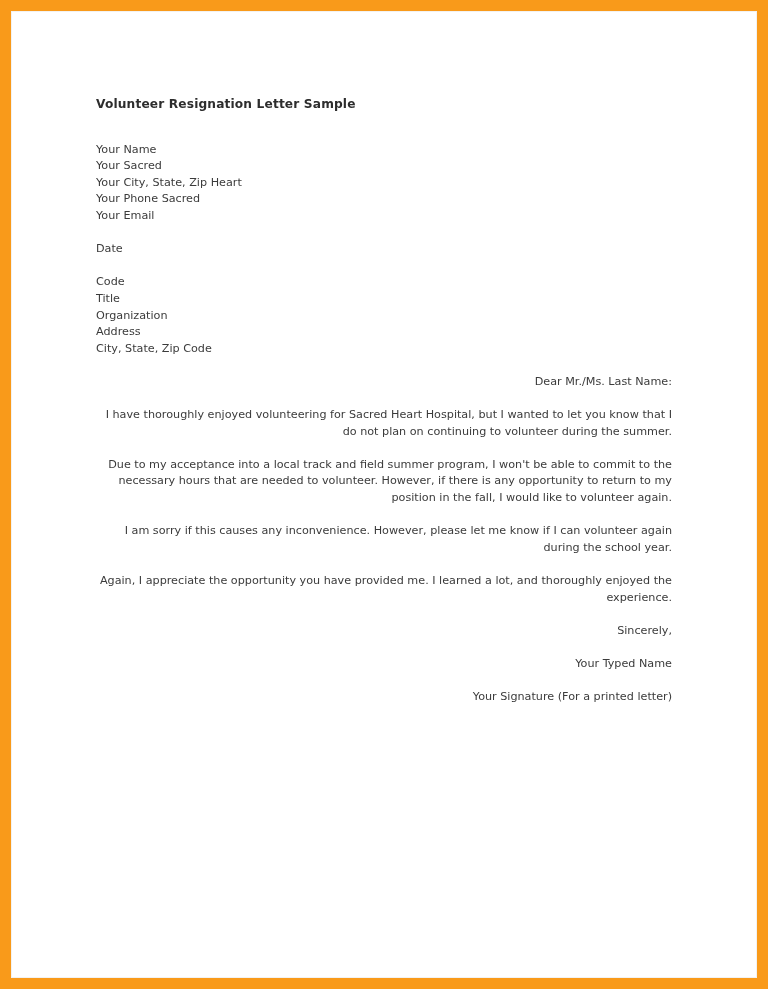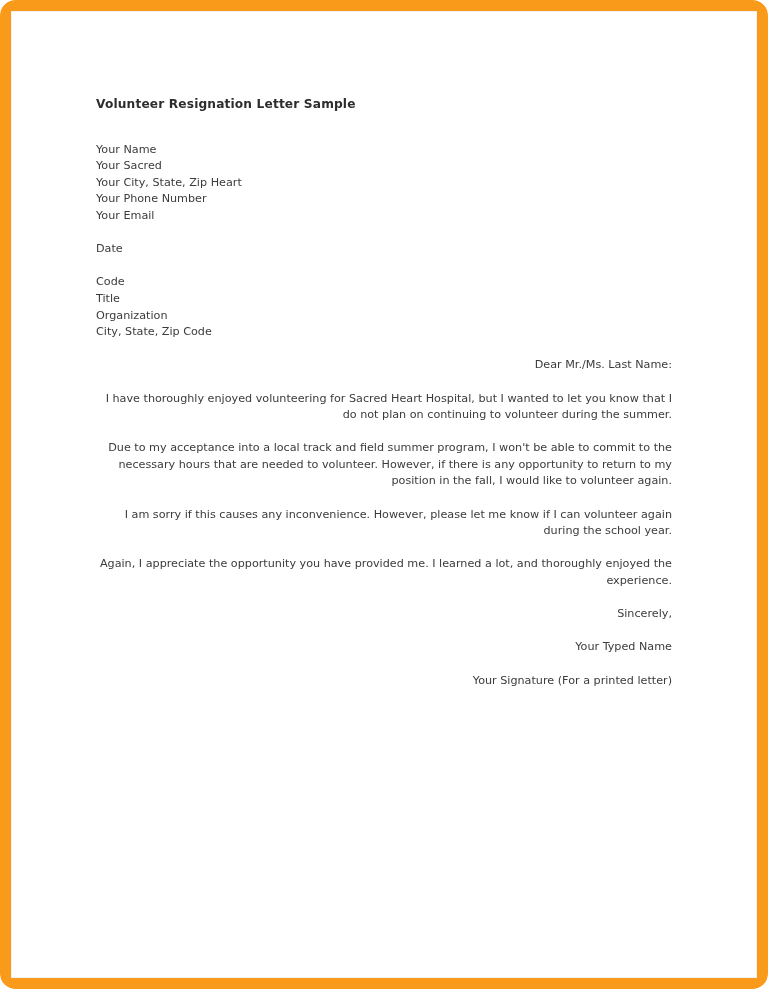--- a/index.html
+++ b/index.html
@@ -12,21 +12,20 @@
     font-family: "DejaVu Sans", sans-serif;
   }
 
   .page {
     position: relative;
     width: 768px;
     height: 989px;
     box-sizing: border-box;
     background: #ffffff;
     overflow: hidden;
-    border-radius: 16px;
   }
 
   
   .frame-top,
   .frame-bottom,
   .frame-left,
   .frame-right {
     position: absolute;
     background: #f99a1a;
   }
@@ -93,32 +92,33 @@
   <div class="sheet">
 
     <div class="letter">
 
       <div class="letter-title">Volunteer Resignation Letter Sample</div>
 
       <div class="block">
         <span class="block-line">Your Name</span>
         <span class="block-line">Your Sacred</span>
         <span class="block-line">Your City, State, Zip Heart</span>
-        <span class="block-line">Your Phone Number</span>
+        <span class="block-line">Your Phone Sacred</span>
         <span class="block-line">Your Email</span>
       </div>
 
       <div class="block">
         <span class="block-line">Date</span>
       </div>
 
       <div class="block">
         <span class="block-line">Code</span>
         <span class="block-line">Title</span>
         <span class="block-line">Organization</span>
+        <span class="block-line">Address</span>
         <span class="block-line">City, State, Zip Code</span>
       </div>
 
       <p class="para">Dear Mr./Ms. Last Name:</p>
 
       <p class="para">I have thoroughly enjoyed volunteering for Sacred Heart Hospital, but I wanted to let you know that I do not plan on continuing to volunteer during the summer.</p>
 
       <p class="para">Due to my acceptance into a local track and field summer program, I won't be able to commit to the necessary hours that are needed to volunteer. However, if there is any opportunity to return to my position in the fall, I would like to volunteer again.</p>
 
       <p class="para">I am sorry if this causes any inconvenience. However, please let me know if I can volunteer again during the school year.</p>

